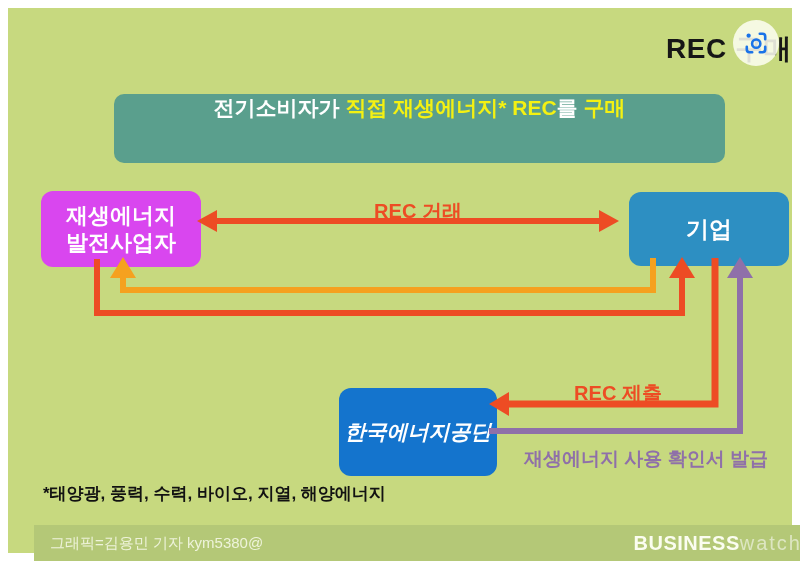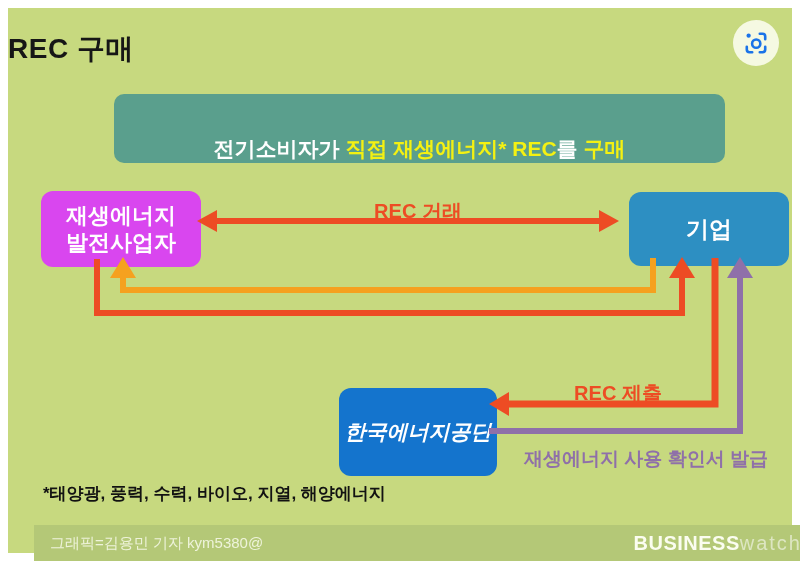--- a/index.html
+++ b/index.html
@@ -1,27 +1,27 @@
 <!DOCTYPE html>
 <html><head>
 <meta charset="utf-8">
 <style>
   * { margin:0; padding:0; box-sizing:border-box; }
   html,body { width:800px; height:561px; background:#ffffff; font-family:"Liberation Sans","DejaVu Sans",sans-serif; }
   .stage { position:relative; width:800px; height:561px; background:#ffffff; overflow:hidden; }
   .canvas { position:absolute; left:8px; top:8px; width:784px; height:545px; background:#c7d97f; }
 
-  .page-title { position:absolute; left:0; top:22px; width:100%; text-align:left;
+  .page-title { position:absolute; left:0; top:22px; width:100%; text-align:right;
     font-size:28px; font-weight:bold; color:#161616; letter-spacing:0.5px; }
 
   .lens-badge { position:absolute; left:733px; top:20px; width:46px; height:46px; border-radius:50%;
     background:rgba(252,253,240,0.88); display:flex; align-items:center; justify-content:center; cursor:pointer; }
 
   .banner { position:absolute; left:106px; top:86px; width:611px; height:69px; background:#5a9f8d;
-    border-radius:10px; display:flex; align-items:flex-end; justify-content:center;
+    border-radius:10px; display:flex; align-items:flex-start; justify-content:center;
     font-size:21px; font-weight:bold; white-space:pre; }
   .seg-white { color:#ffffff; }
   .seg-yellow { color:#f4f112; }
 
   .node { position:absolute; display:flex; align-items:center; justify-content:center;
     color:#ffffff; font-weight:bold; text-align:center; border-radius:12px; line-height:1.25; }
   .node-generator { left:33px; top:183px; width:160px; height:76px; background:#d946ef; font-size:22px; }
   .node-company   { left:621px; top:184px; width:160px; height:74px; background:#2d8fc2; font-size:23px;justify-content:center; }
   .node-agency    { left:331px; top:380px; width:158px; height:88px; background:#1474cd; font-size:21px;font-style:italic; }
 

